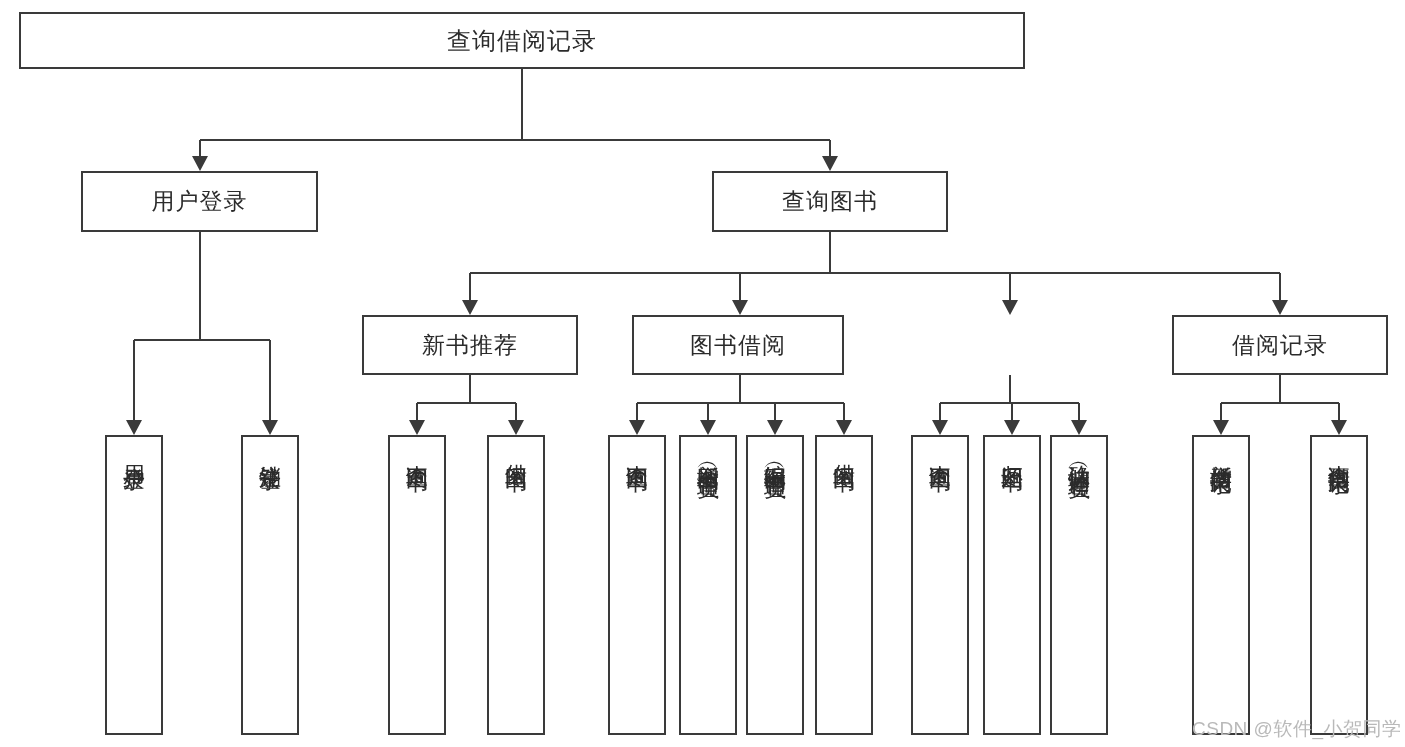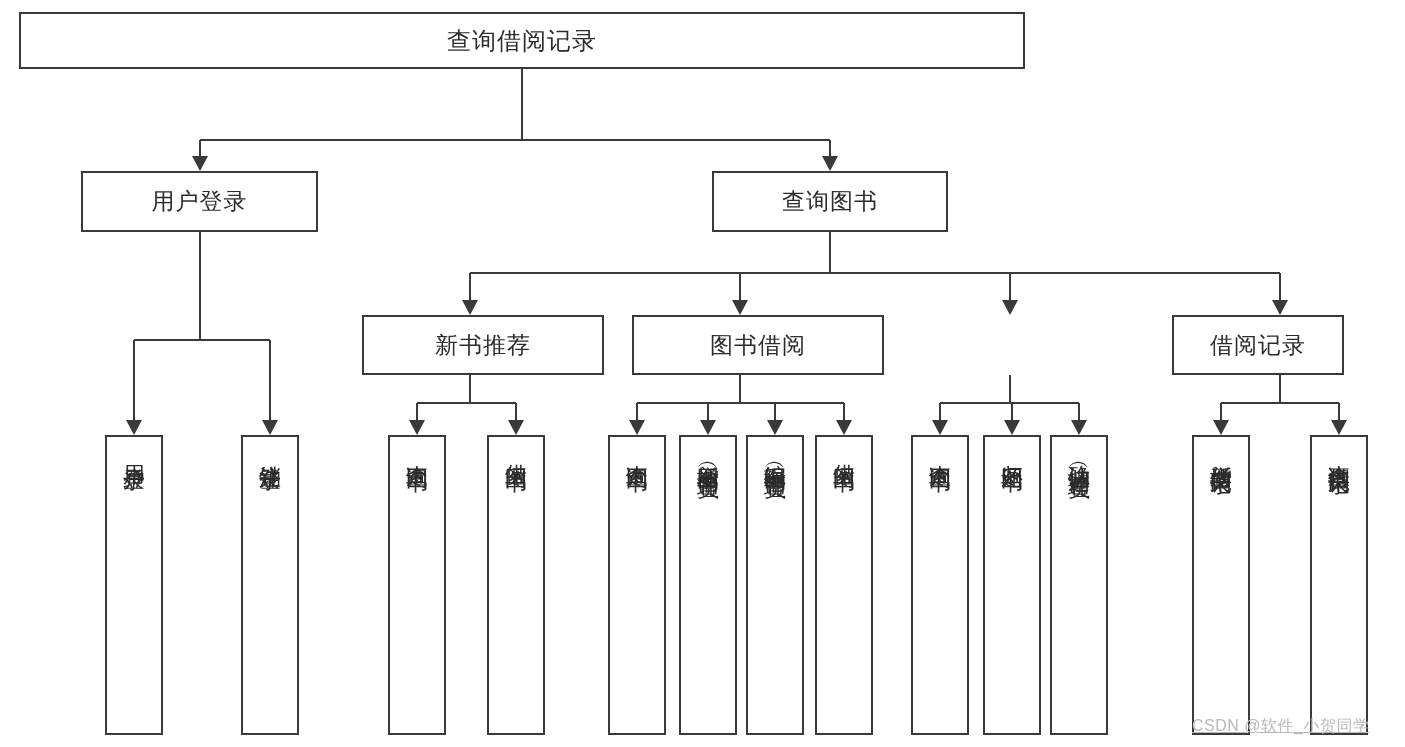--- a/index.html
+++ b/index.html
@@ -66,49 +66,48 @@
     height: 0;
     border-left: 8px solid transparent;
     border-right: 8px solid transparent;
     border-top: 15px solid #3a3a3a;
   }
 
   
   #watermark {
     position: absolute;
     color: #b9b9b9;
-    font-size: 16px;
+    font-size: 19px;
     white-space: nowrap;
     letter-spacing: 0.5px;
-    text-decoration: underline;
   }
 </style>
 </head>
 <body>
 
 <div id="canvas">
 
   <div class="node root" id="n-root" style="left: 19px; top: 12px; width: 1006px; height: 57px;">
     <span class="label">查询借阅记录</span>
   </div>
 
   <div class="node" id="n-l2-0" style="left: 81px; top: 171px; width: 237px; height: 61px;">
     <span class="label">用户登录</span>
   </div>
   <div class="node" id="n-l2-1" style="left: 712px; top: 171px; width: 236px; height: 61px;">
     <span class="label">查询图书</span>
   </div>
 
-  <div class="node" id="n-l3-0" style="left: 362px; top: 315px; width: 242px; height: 60px;">
+  <div class="node" id="n-l3-0" style="left: 362px; top: 315px; width: 216px; height: 60px;">
     <span class="label">新书推荐</span>
   </div>
-  <div class="node" id="n-l3-1" style="left: 632px; top: 315px; width: 252px; height: 60px;">
+  <div class="node" id="n-l3-1" style="left: 632px; top: 315px; width: 212px; height: 60px;">
     <span class="label">图书借阅</span>
   </div>
-  <div class="node" id="n-l3-3" style="left: 1172px; top: 315px; width: 172px; height: 60px;">
+  <div class="node" id="n-l3-3" style="left: 1172px; top: 315px; width: 216px; height: 60px;">
     <span class="label">借阅记录</span>
   </div>
 
   <div class="node leaf" id="n-lf-0" style="left: 105px; top: 435px; width: 58px; height: 300px;">
     <span class="label">用户登录</span>
   </div>
   <div class="node leaf" id="n-lf-1" style="left: 241px; top: 435px; width: 58px; height: 300px;">
     <span class="label">注销登录</span>
   </div>
   <div class="node leaf" id="n-lf-2" style="left: 388px; top: 435px; width: 58px; height: 300px;">

